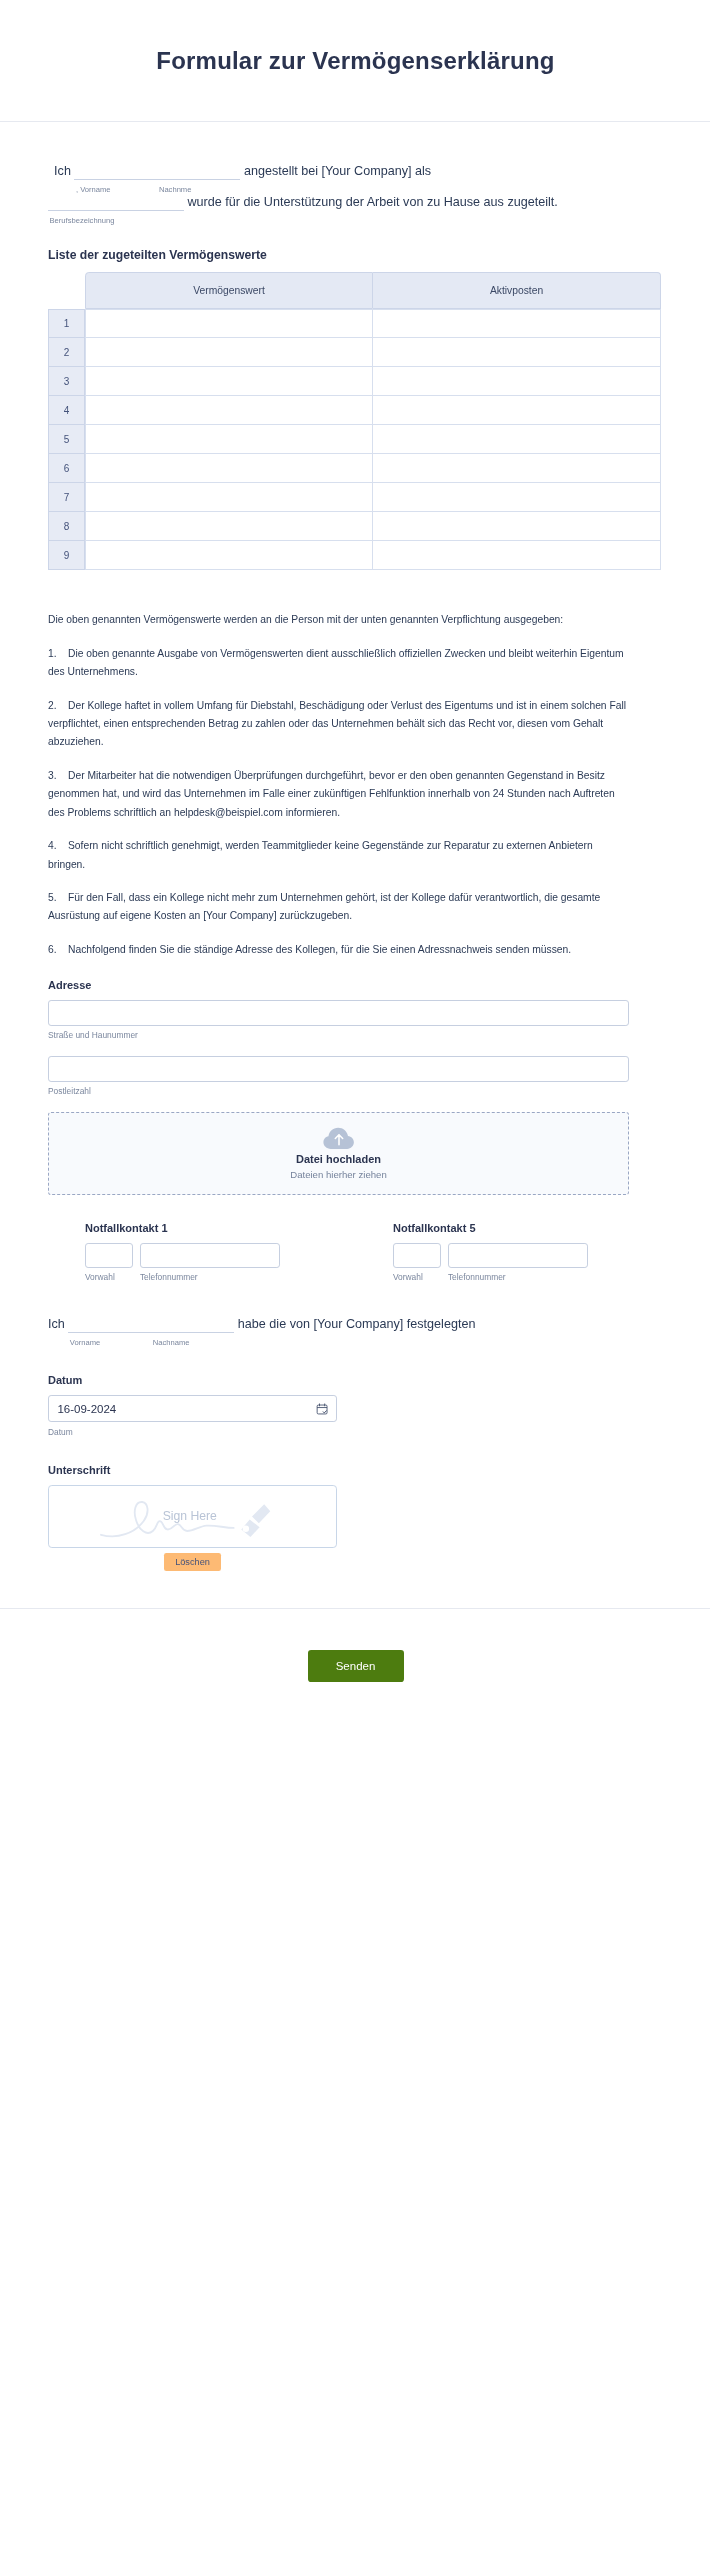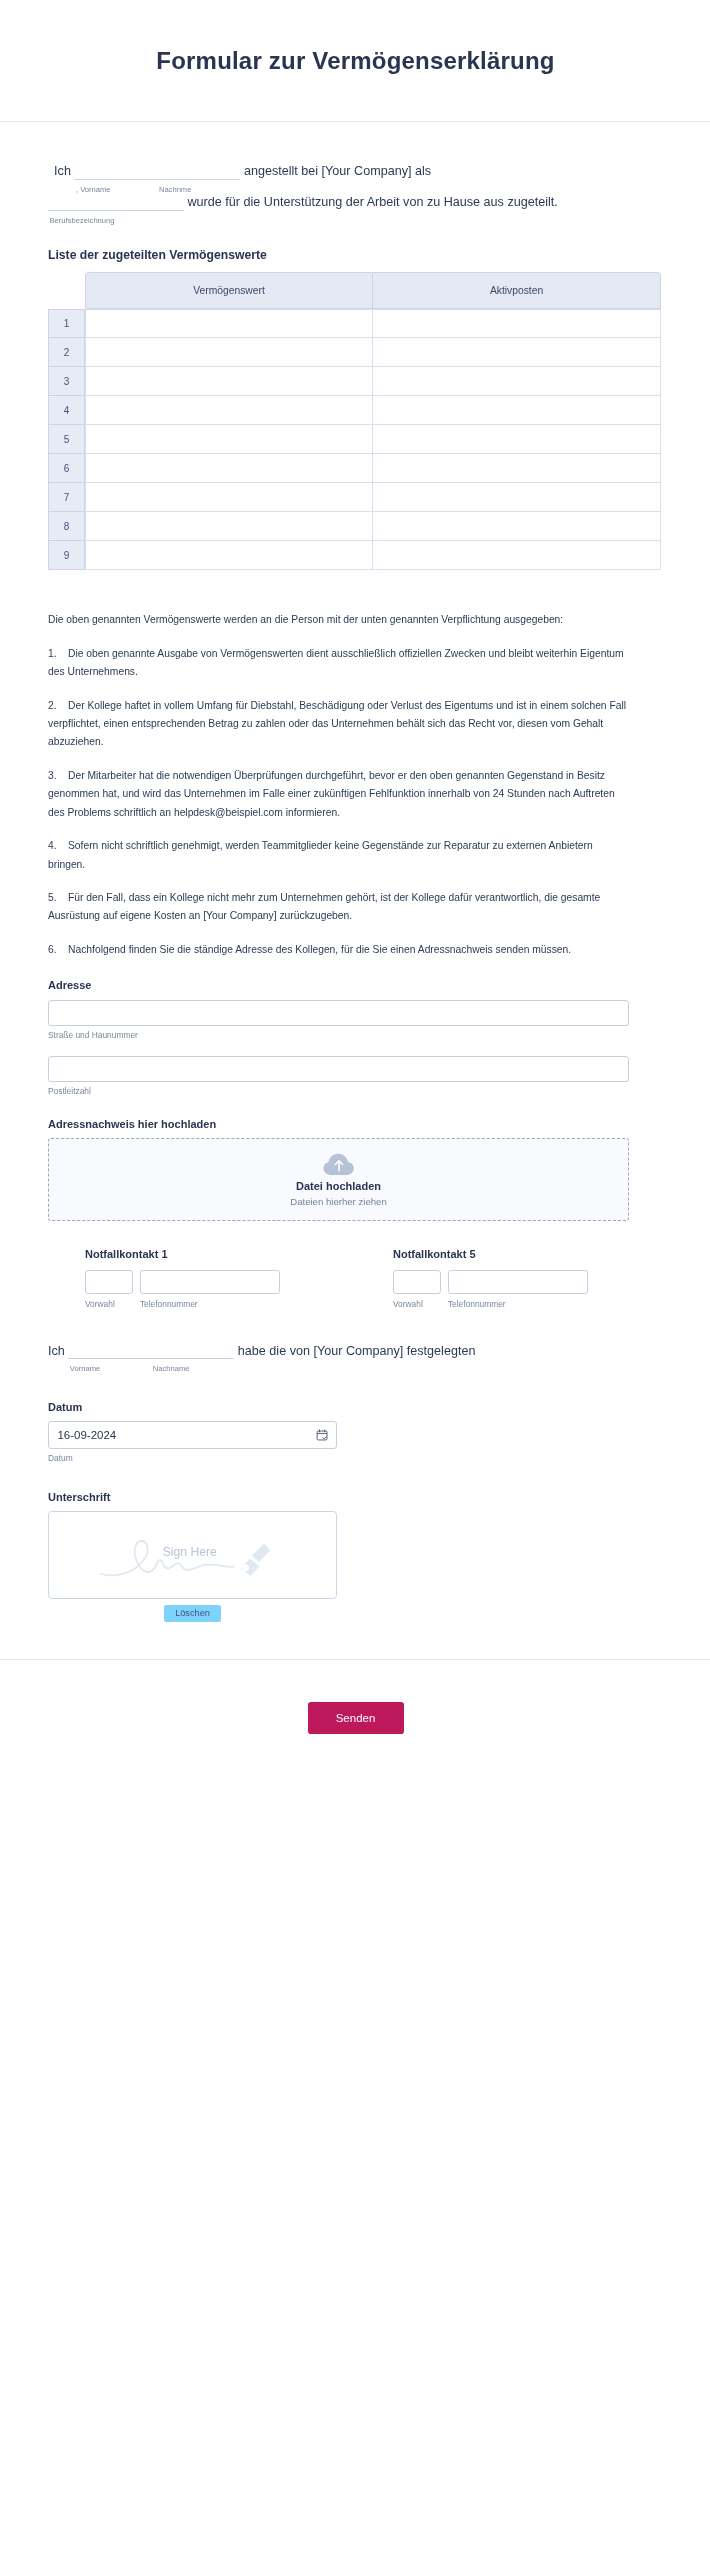--- a/index.html
+++ b/index.html
@@ -236,21 +236,21 @@
     right: 8.4px; top: 50%;
     transform: translateY(-50%);
     width: 12.2px; height: 12.2px;
     pointer-events: none;
   }
 
   
   .sig-block { margin-top: 27.5px; }
   .sig-pad {
     width: 289px;
-    height: 88px;
+    height: 63px;
     border: 0.8px solid #c8d6e8;
     border-radius: 3.8px;
     background: #fff;
     position: relative;
     overflow: hidden;
   }
   .sig-ghost {
     position: absolute; inset: 0;
     display: flex; align-items: center; justify-content: center;
   }
@@ -258,21 +258,21 @@
     position: absolute;
     font-size: 12.2px;
     color: #b9c4d6;
     left: 50%;
     top: 38%;
     transform: translateX(-55%);
     font-family: "Liberation Sans", sans-serif;
   }
   .clear-row { width: 289px; display: flex; justify-content: center; margin-top: 5.3px; }
   .clear-btn {
-    background: #7dd3fc;
+    background: #fdba74;
     border: none;
     border-radius: 2.3px;
     color: #44527a;
     font-family: "Liberation Sans", sans-serif;
     font-size: 9.2px;
     padding: 3.8px 10.7px;
     cursor: pointer;
   }
 
   
@@ -280,21 +280,21 @@
     margin-top: 37px;
     border-top: 0.8px solid #e6e9f0;
   }
   .footer {
     height: 115px;
     display: flex;
     align-items: center;
     justify-content: center;
   }
   .submit-btn {
-    background: #be185d;
+    background: #4d7c0f;
     color: #ffffff;
     border: none;
     border-radius: 3.1px;
     font-family: "Liberation Sans", sans-serif;
     font-size: 11.5px;
     width: 96px;
     height: 32px;
     cursor: pointer;
   }
 </style>
@@ -416,21 +416,20 @@
       <input class="big-input" type="text" value="" style="">
       <span class="under-label">Straße und Haunummer</span>
     </div>
 
     <div class="field-block">
       <input class="big-input" type="text" value="" style="">
       <span class="under-label">Postleitzahl</span>
     </div>
 
 
-    <div class="block-title" style="margin-top:21.4px;">Adressnachweis hier hochladen</div>
 
     <div class="upload-zone">
       <span class="cloud-icon">
         <svg viewBox="0 0 48 34" width="34" height="24.5" aria-hidden="true">
           <path d="M12.5 32h23c5.2 0 9.5-4.1 9.5-9.2 0-4.7-3.6-8.6-8.3-9.1C35.4 6.7 29.6 2 22.8 2 15.6 2 9.7 7.4 9.1 14.3 4.9 15 2 18.5 2 22.8 2 27.9 6.3 32 12.5 32z" fill="#b6c2d6"></path>
           <path d="M24 26V13.5M24 12l-5.2 5.4M24 12l5.2 5.4" stroke="#ffffff" stroke-width="2.2" fill="none" stroke-linecap="round" stroke-linejoin="round"></path>
         </svg>
       </span>
       <span class="upload-title">Datei hochladen</span>
       <span class="upload-sub">Dateien hierher ziehen</span>

